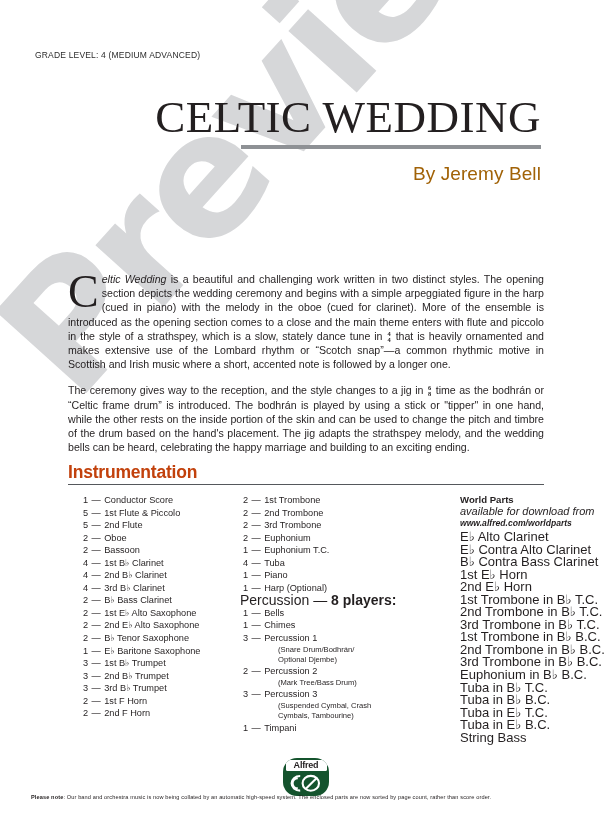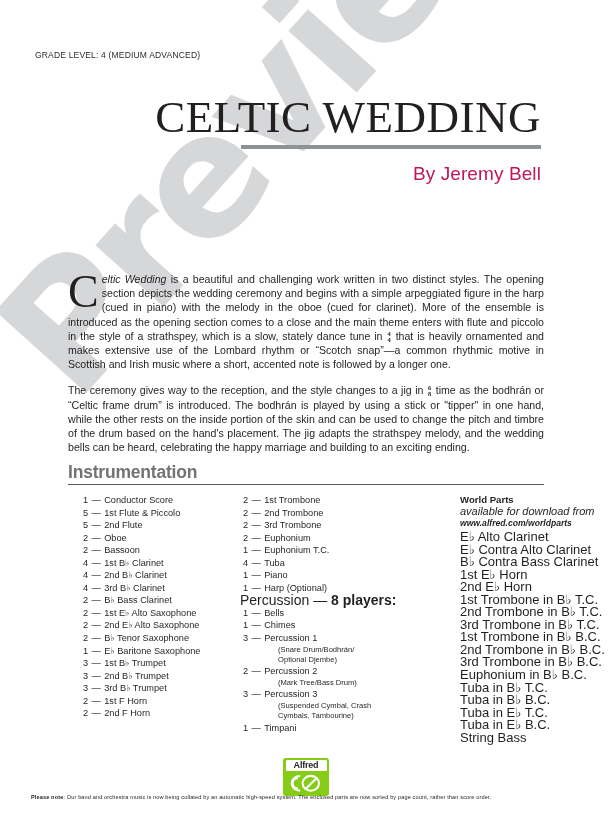--- a/index.html
+++ b/index.html
@@ -78,21 +78,21 @@
     margin-top: 3px;
     margin-left: 155px;
     height: 4px;
     width: 300px;
     background: #8e9195;
   }
   #byline {
     margin-top: 14px;
     text-align: right;
     font-size: 19px;
-    color: #be185d;
+    color: #a16207;
     letter-spacing: .1px;
   }
 
   
   #body-copy {
     position: absolute;
     left: 68px;
     top: 258px;
     width: 476px;
     font-size: 10.6px;
@@ -127,21 +127,21 @@
   .timesig span { display: block; }
 
   
   #instr-heading {
     position: absolute;
     left: 68px;
     top: 448px;
     font-size: 17.5px;
     font-weight: 700;
     letter-spacing: -.2px;
-    color: #737373;
+    color: #c2410c;
   }
   #instr-rule {
     position: absolute;
     left: 68px;
     top: 470px;
     width: 476px;
     height: 1px;
     background: #55585c;
   }
 
@@ -218,22 +218,22 @@
   #logo {
     position: absolute;
     left: 283px;
     top: 744px;
     width: 46px;
     height: 38px;
   }
   #logo .logo-box {
     width: 46px;
     height: 38px;
-    background: #84cc16;
-    border-radius: 3px;
+    background: #14532d;
+    border-radius: 14px;
     position: relative;
     overflow: hidden;
   }
   #logo .logo-word {
     position: absolute;
     left: 2.5px;
     top: 2px;
     width: 41px;
     height: 11px;
     background: #ffffff;

